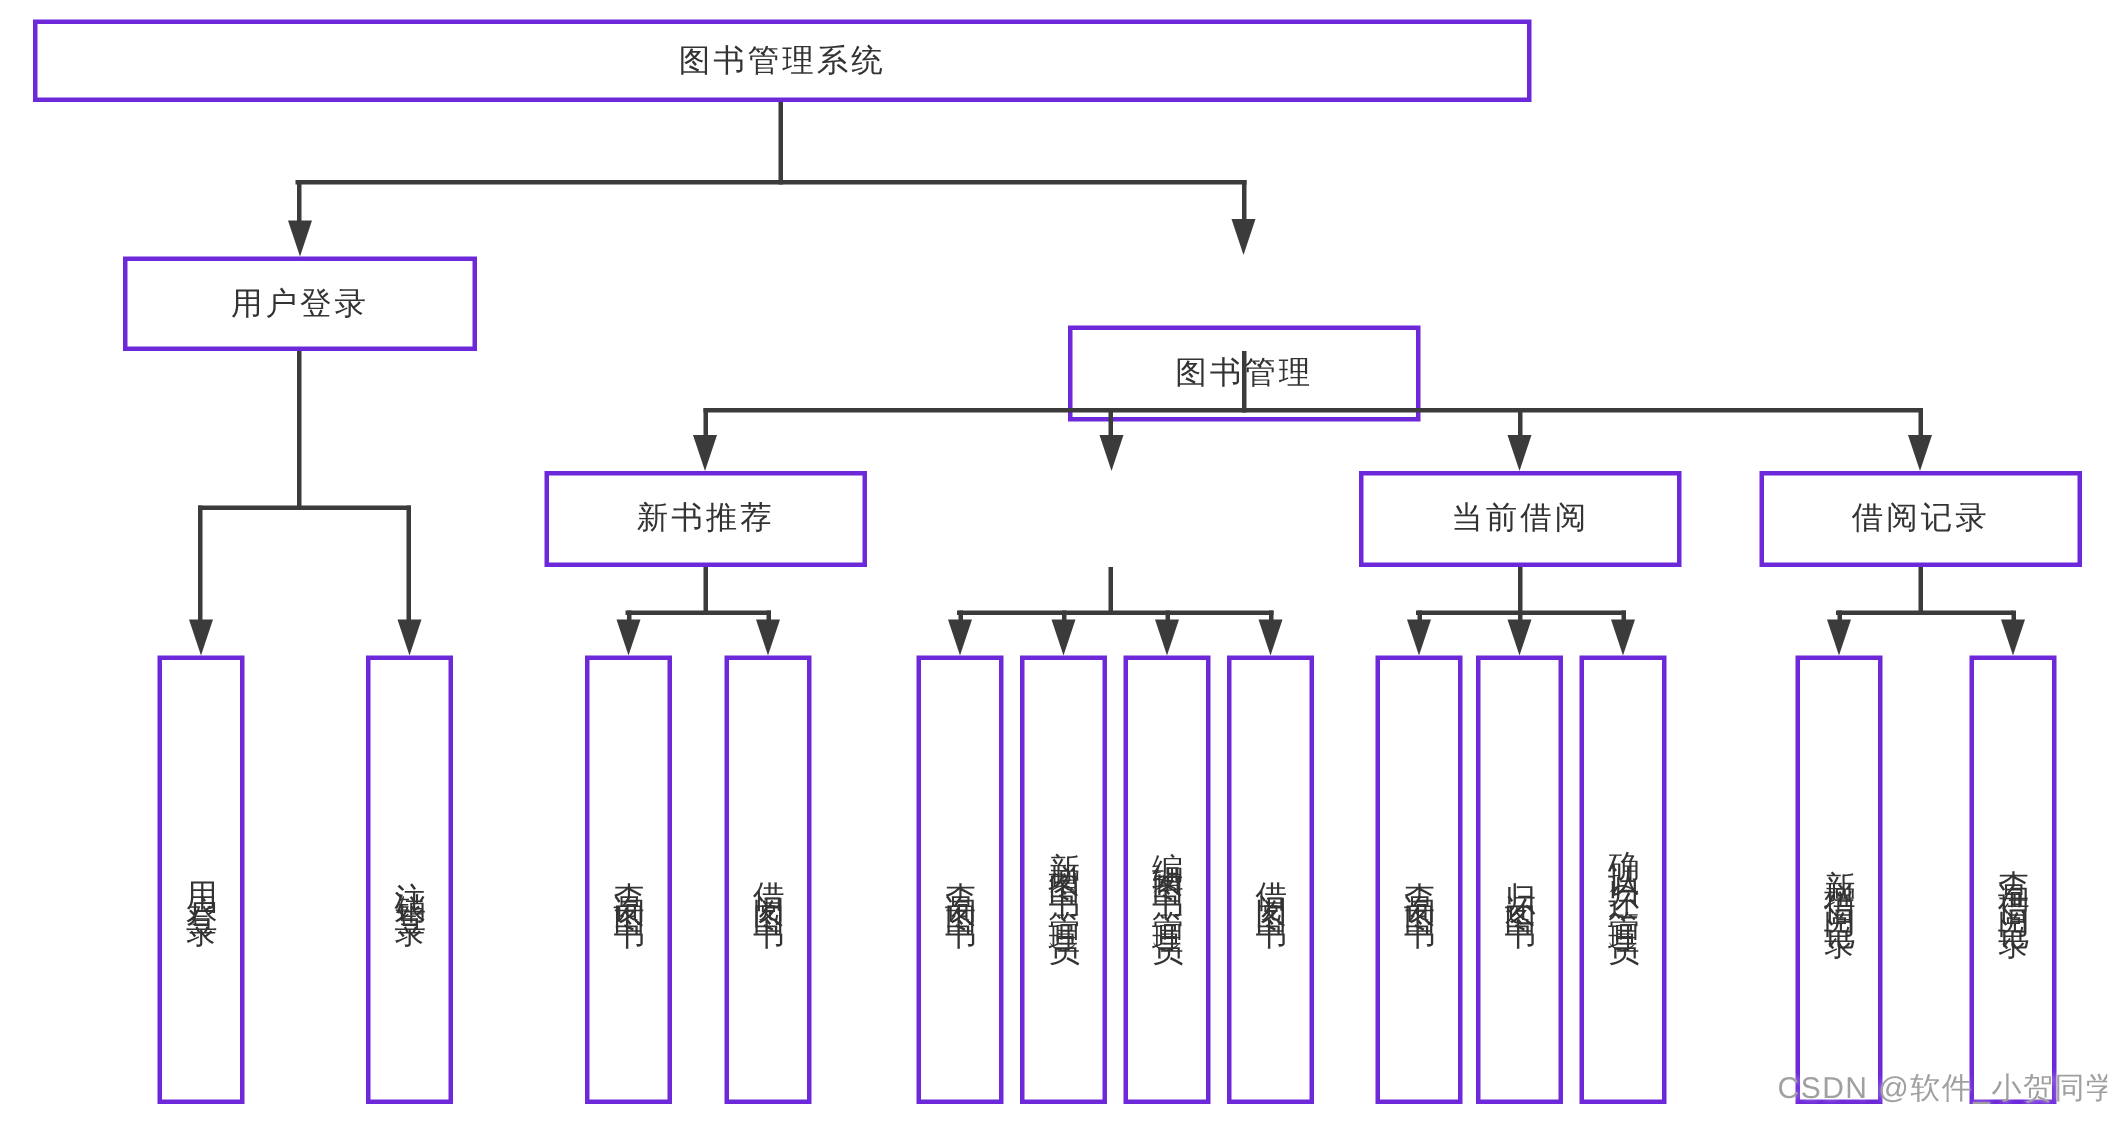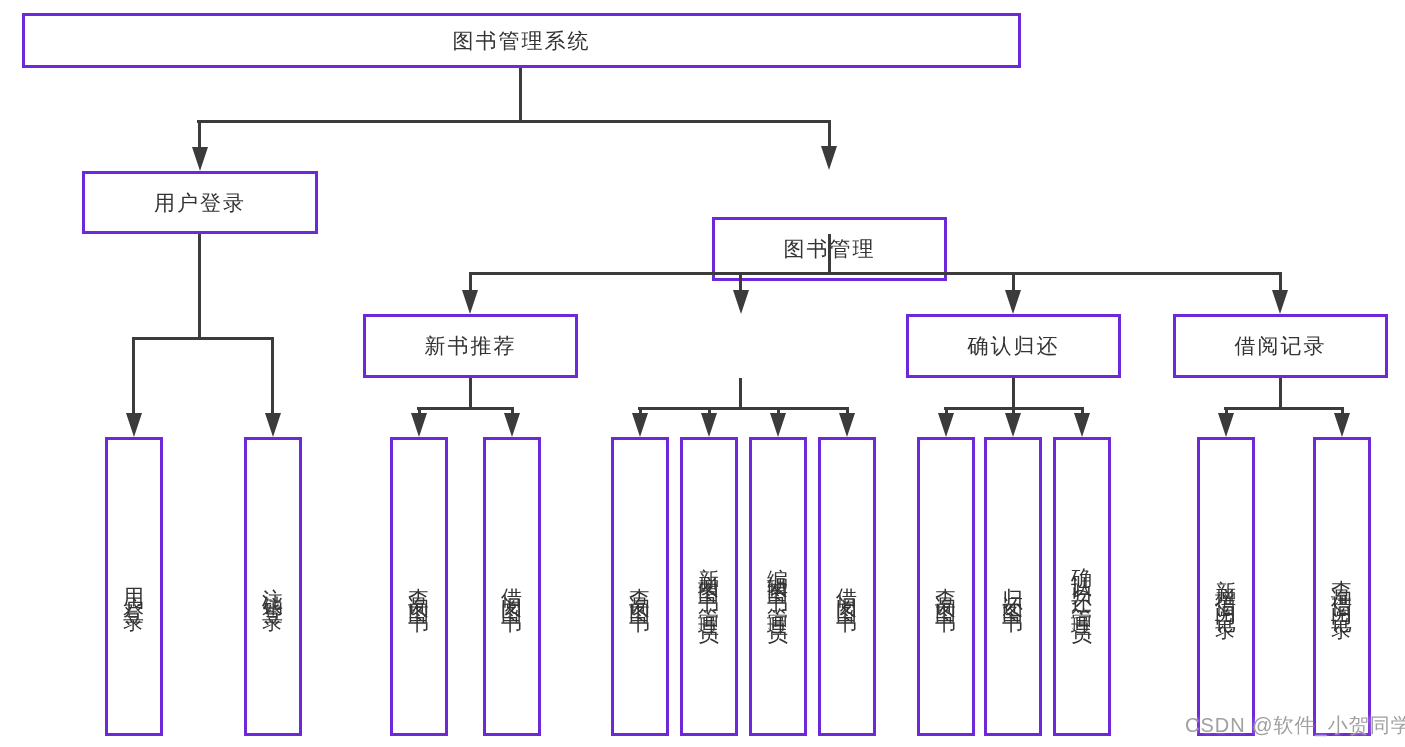--- a/index.html
+++ b/index.html
@@ -58,21 +58,21 @@
 
   <div class="node box-h" style="left:22px;top:13px;width:999px;height:55px;">图书管理系统</div>
 
   <div class="node box-h" style="left:82px;top:171px;width:236px;height:63px;">用户登录</div>
 
   <div class="node box-h" style="left:712px;top:170px;width:235px;height:64px;margin-top:47px;">图书管理</div>
 
   <div class="node box-h" style="left:363px;top:314px;width:215px;height:64px;">新书推荐</div>
 
 
-  <div class="node box-h" style="left:906px;top:314px;width:215px;height:64px;">确认归还</div>
+  <div class="node box-h" style="left:906px;top:314px;width:215px;height:64px;">当前借阅</div>
 
   <div class="node box-h" style="left:1173px;top:314px;width:215px;height:64px;">借阅记录</div>
 
   <div class="node box-v" style="left:105px;top:437px;width:58px;height:299px;">用户登录</div>
   <div class="node box-v" style="left:244px;top:437px;width:58px;height:299px;">注销登录</div>
 
   <div class="node box-v" style="left:390px;top:437px;width:58px;height:299px;">查询图书</div>
   <div class="node box-v" style="left:483px;top:437px;width:58px;height:299px;">借阅图书</div>
 
   <div class="node box-v" style="left:611px;top:437px;width:58px;height:299px;">查询图书</div>

